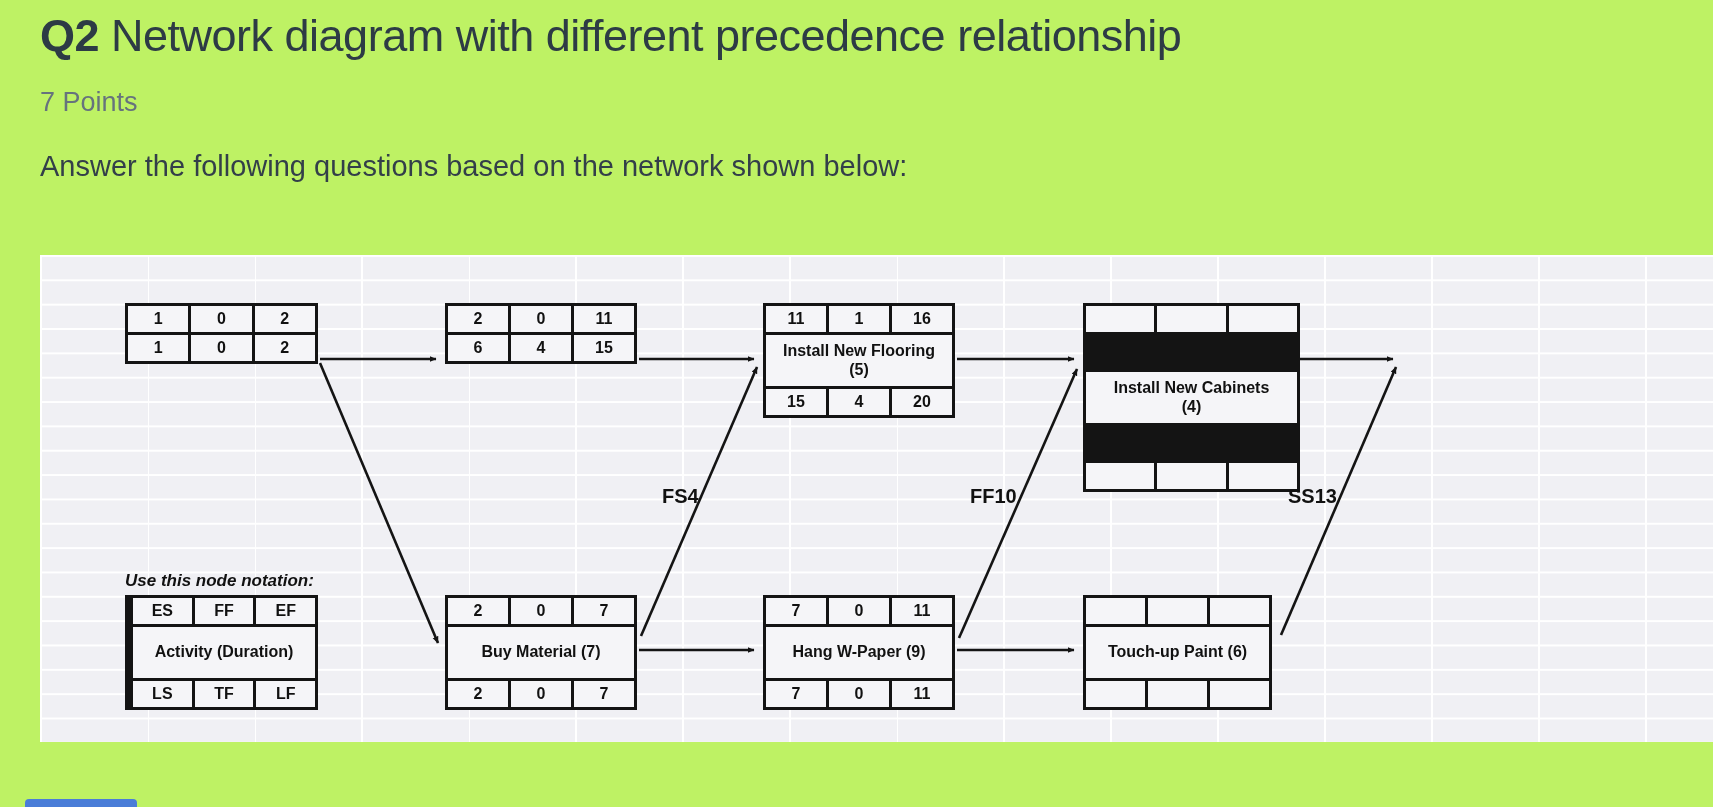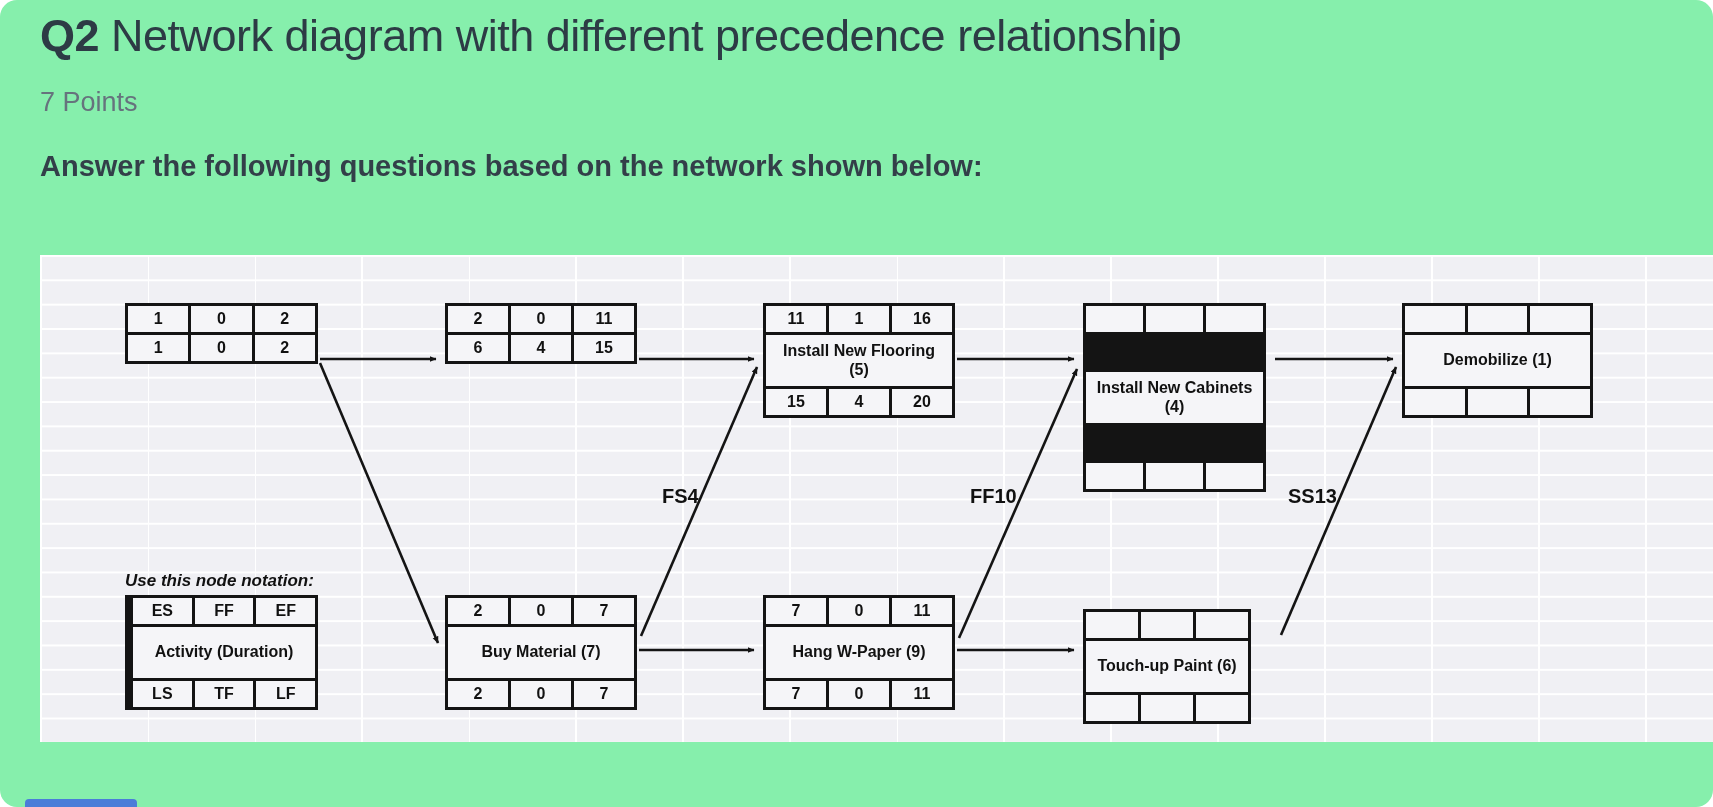--- a/index.html
+++ b/index.html
@@ -1,30 +1,29 @@
 <!DOCTYPE html>
 <html><head>
 <meta charset="utf-8">
 <style>
   html, body { margin:0; padding:0; }
   body { font-family: "Liberation Sans", sans-serif; }
   .page {
     position: relative;
     width: 1713px;
     height: 807px;
-    background: #86efac;
+    background: #bef264;
     overflow: hidden;
-    border-radius: 17px;
   }
   
   .header { position:absolute; left:40px; top:10px; }
   .title { font-size:45px; color:#2d3b45; font-weight:400; letter-spacing:-0.5px; white-space:nowrap; }
   .title .qnum { font-weight:800; }
   .points { margin-top:25px; font-size:27px; color:#66737d; font-weight:400; }
-  .prompt { position:absolute; left:40px; top:150px; font-size:29px; color:#333f49; font-weight:700; }
+  .prompt { position:absolute; left:40px; top:150px; font-size:29px; color:#333f49; font-weight:400; }
 
   
   .diagram { position:absolute; left:0; top:255px; width:1713px; height:500px; }
   .gridbg {
     position:absolute; left:40px; top:0; width:1673px; height:487px;
     background-color:#f0f0f4;
     background-image:
       linear-gradient(to right, #ffffff 0, #ffffff 2px, transparent 2px),
       linear-gradient(to bottom, #ffffff 0, #ffffff 2px, transparent 2px);
     background-size:107px 24.35px;
@@ -141,53 +140,37 @@
         <span>Install New Flooring</span>
         <span>(5)</span>
       </div>
       <div class="nrow">
         <div class="ncell">15</div>
         <div class="ncell">4</div>
         <div class="ncell">20</div>
       </div>
     </div>
 
-    <div class="node" style="left:1083px; top:48px; width:183px;gap:40px;">
+    <div class="node" style="left:1083px; top:48px; width:217px;gap:40px;">
       <div class="nrow">
         <div class="ncell"></div>
         <div class="ncell"></div>
         <div class="ncell"></div>
       </div>
       <div class="nmid">
         <span>Install New Cabinets</span>
         <span>(4)</span>
       </div>
       <div class="nrow">
         <div class="ncell"></div>
         <div class="ncell"></div>
         <div class="ncell"></div>
       </div>
     </div>
 
-    <div class="node" style="left:1402px; top:48px; width:191px;">
-      <div class="nrow">
-        <div class="ncell"></div>
-        <div class="ncell"></div>
-        <div class="ncell"></div>
-      </div>
-      <div class="nmid">
-        <span>Demobilize (1)</span>
-
-      </div>
-      <div class="nrow">
-        <div class="ncell"></div>
-        <div class="ncell"></div>
-        <div class="ncell"></div>
-      </div>
-    </div>
 
     <div class="node" style="left:445px; top:340px; width:192px;">
       <div class="nrow">
         <div class="ncell">2</div>
         <div class="ncell">0</div>
         <div class="ncell">7</div>
       </div>
       <div class="nmid">
         <span>Buy Material (7)</span>
 
@@ -209,21 +192,21 @@
         <span>Hang W-Paper (9)</span>
 
       </div>
       <div class="nrow">
         <div class="ncell">7</div>
         <div class="ncell">0</div>
         <div class="ncell">11</div>
       </div>
     </div>
 
-    <div class="node" style="left:1083px; top:340px; width:168px;margin-top:14px;">
+    <div class="node" style="left:1083px; top:340px; width:189px;">
       <div class="nrow">
         <div class="ncell"></div>
         <div class="ncell"></div>
         <div class="ncell"></div>
       </div>
       <div class="nmid">
         <span>Touch-up Paint (6)</span>
 
       </div>
       <div class="nrow">

